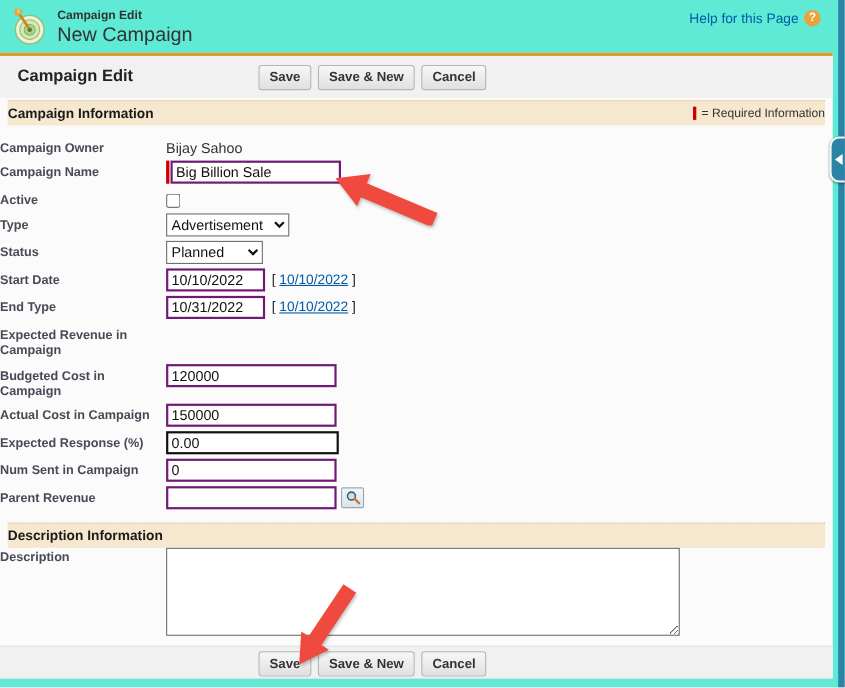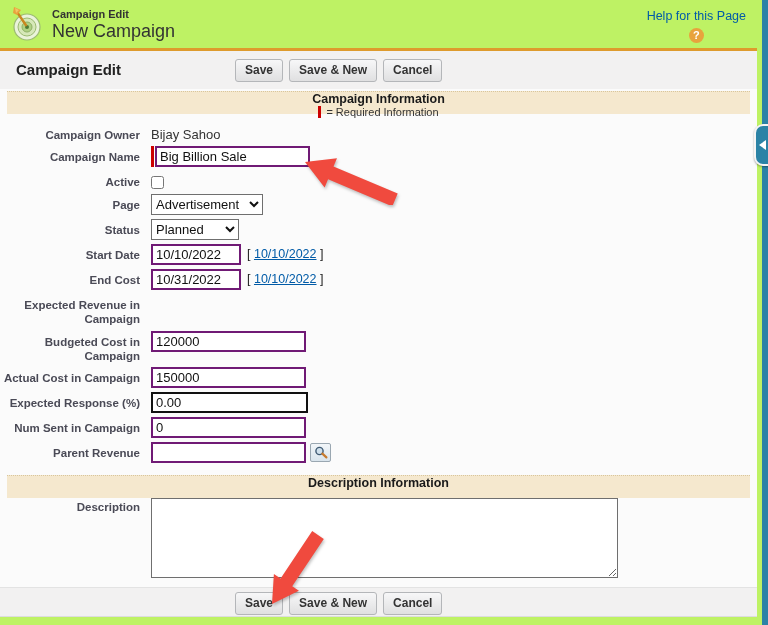--- a/index.html
+++ b/index.html
@@ -1,51 +1,51 @@
 <!DOCTYPE html>
 <html><head>
 <meta charset="utf-8">
 <style>
   * { box-sizing: border-box; margin: 0; padding: 0; }
   html, body { width: 768px; height: 625px; background: #ffffff;
     font-family: "Liberation Sans", sans-serif; overflow: hidden; }
-  .app { position: relative; width: 768px; height: 625px; background: #bef264; }
+  .app { position: relative; width: 768px; height: 625px; background: #5eead4; }
 
   
   .top-header { position: absolute; top: 0; left: 0; right: 12px; height: 48px;
     display: flex; justify-content: space-between; align-items: flex-start; padding: 6px 10px 0 10px; }
   .hgroup { display: flex; align-items: flex-start; gap: 8px; }
   .crumb { font-size: 11px; font-weight: bold; color: #333; padding-top: 2px; }
   .page-title { font-size: 18px; color: #333; margin-top: 1px; }
-  .help { display: flex; align-items: center; gap: 5px; padding-top: 3px; flex-direction: column; }
+  .help { display: flex; align-items: center; gap: 5px; padding-top: 3px; }
   .help a { font-size: 12.5px; color: #015BA7; text-decoration: none; }
   .help-q { width: 15px; height: 15px; border-radius: 50%; background: #E8A33D; color: #fff;
     font-size: 11px; font-weight: bold; text-align: center; line-height: 15px; }
 
   
   .panel { position: absolute; top: 48px; left: 0; width: 757px; height: 569px;
     background: #FBFBFB; border-top: 3px solid #DE9B2D; border-bottom: 1px solid #DDDDDD; }
 
   .edit-header { position: relative; height: 38px; background: #F2F1F1; }
   .edit-header .sec-title { position: absolute; left: 16px; top: 10px; font-size: 15px; font-weight: bold; color: #222; }
   .btn-row { position: absolute; left: 235px; top: 8px; display: flex; gap: 6px; }
   .btn { font-family: "Liberation Sans", sans-serif; font-size: 12px; font-weight: bold; color: #333;
     padding: 3px 9px 4px 9px; background: linear-gradient(#F7F7F8, #E0E0E1); border: 1px solid #B4B6B9;
     border-radius: 3px; cursor: pointer; white-space: nowrap; }
 
   .section-bar { margin: 2px 7px 0 7px; height: 23px; background: #F5E8CE; border-top: 1px dotted #D9C69C;
-    display: flex; align-items: center; justify-content: space-between; padding: 0 0; flex-direction: column; }
+    display: flex; align-items: center; justify-content: space-between; padding: 0 0; }
   .section-bar .t { font-size: 12.5px; font-weight: bold; color: #1a1a1a; }
   .req-note { display: flex; align-items: center; gap: 5px; font-size: 11px; color: #333; }
   .req-bar { width: 3px; height: 12px; background: #CC0000; display: inline-block; }
 
   
   .form { padding: 10px 0 0 0; }
   .row { display: flex; margin-bottom: 4px; align-items: flex-start; }
-  .lbl { width: 148px; text-align: right; padding-right: 8px; padding-top: 4px;
+  .lbl { width: 148px; text-align: left; padding-right: 8px; padding-top: 4px;
     font-size: 11.5px; font-weight: bold; color: #4A4A56; line-height: 1.25; }
   .fld { padding-left: 3px; display: flex; align-items: center; justify-content: center; }
   .static-val { font-size: 13px; color: #333; padding-top: 3px; }
   input[type=text] { height: 21px; border: 2px solid #701a75; background: #fff; font-size: 13px;
     padding: 1px 3px; font-family: "Liberation Sans", sans-serif; color: #111; }
   .w-std { width: 155px; }
   .w-date { width: 90px; }
   input.focused { border: 2px solid #111; width: 157px; }
   select { height: 21px; font-size: 13px; font-family: "Liberation Sans", sans-serif;
     border: 1px solid #6F6F6F; background: #fff; color: #111; }
@@ -144,21 +144,21 @@
       </div>
 
       <div class="row">
         <div class="lbl">Active</div>
         <div class="fld">
             <input type="checkbox" style="">
           </div>
       </div>
 
       <div class="row">
-        <div class="lbl">Page</div>
+        <div class="lbl">Type</div>
         <div class="fld">
           <select class="sel-type">
             <option>Advertisement</option>
           </select>
         </div>
       </div>
 
       <div class="row">
         <div class="lbl">Status</div>
         <div class="fld">
@@ -170,21 +170,21 @@
 
       <div class="row">
         <div class="lbl">Start Date</div>
         <div class="fld">
           <input type="text" class="w-date" value="10/10/2022" style="">
           <span class="datelink-wrap"><span>[ </span><a href="#">10/10/2022</a><span> ]</span></span>
         </div>
       </div>
 
       <div class="row">
-        <div class="lbl">End Cost</div>
+        <div class="lbl">End Type</div>
         <div class="fld">
           <input type="text" class="w-date" value="10/31/2022" style="">
           <span class="datelink-wrap"><span>[ </span><a href="#">10/10/2022</a><span> ]</span></span>
         </div>
       </div>
 
       <div class="row">
         <div class="lbl">Expected Revenue in Campaign</div>
       </div>
 

